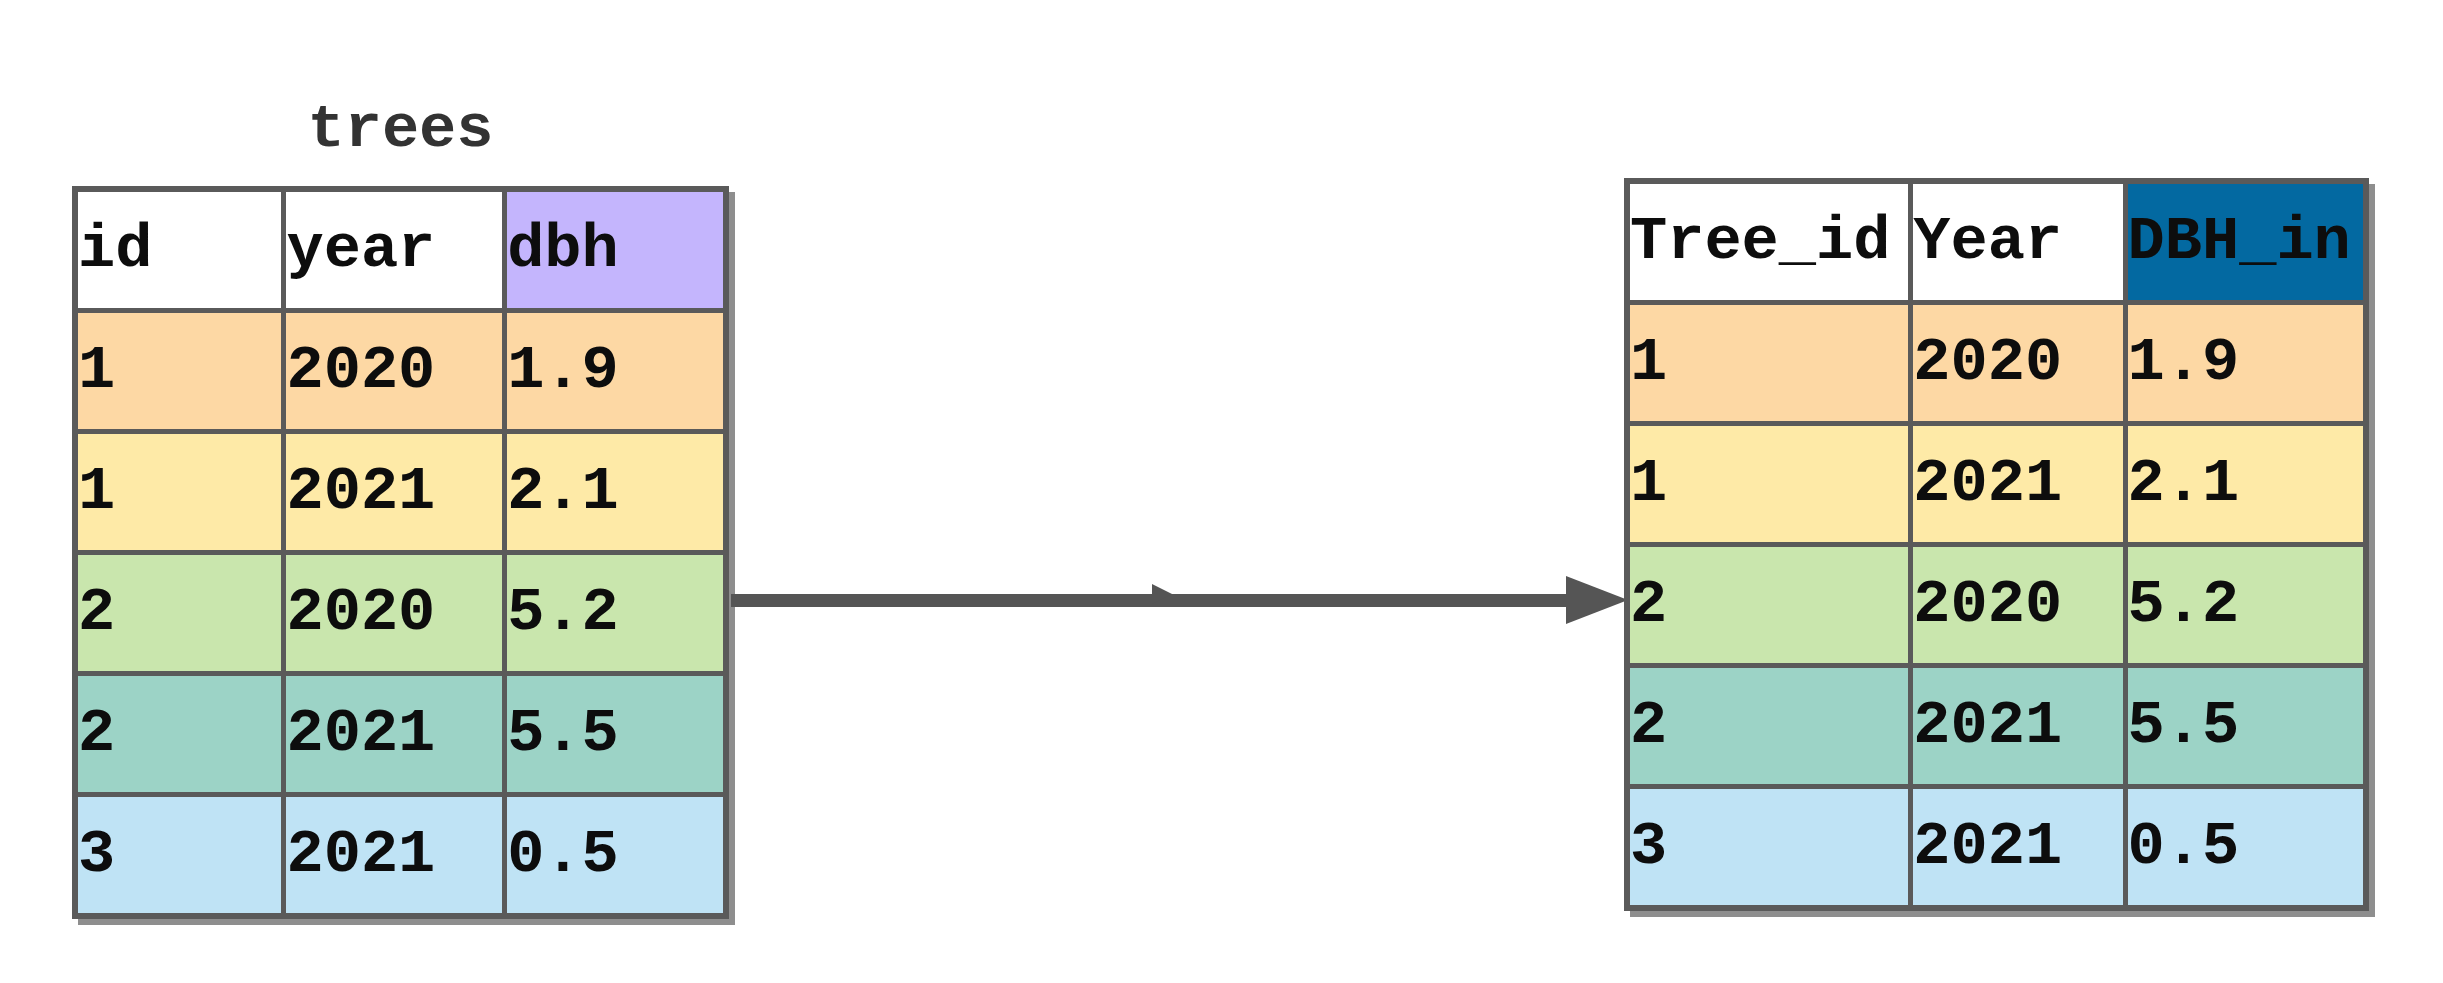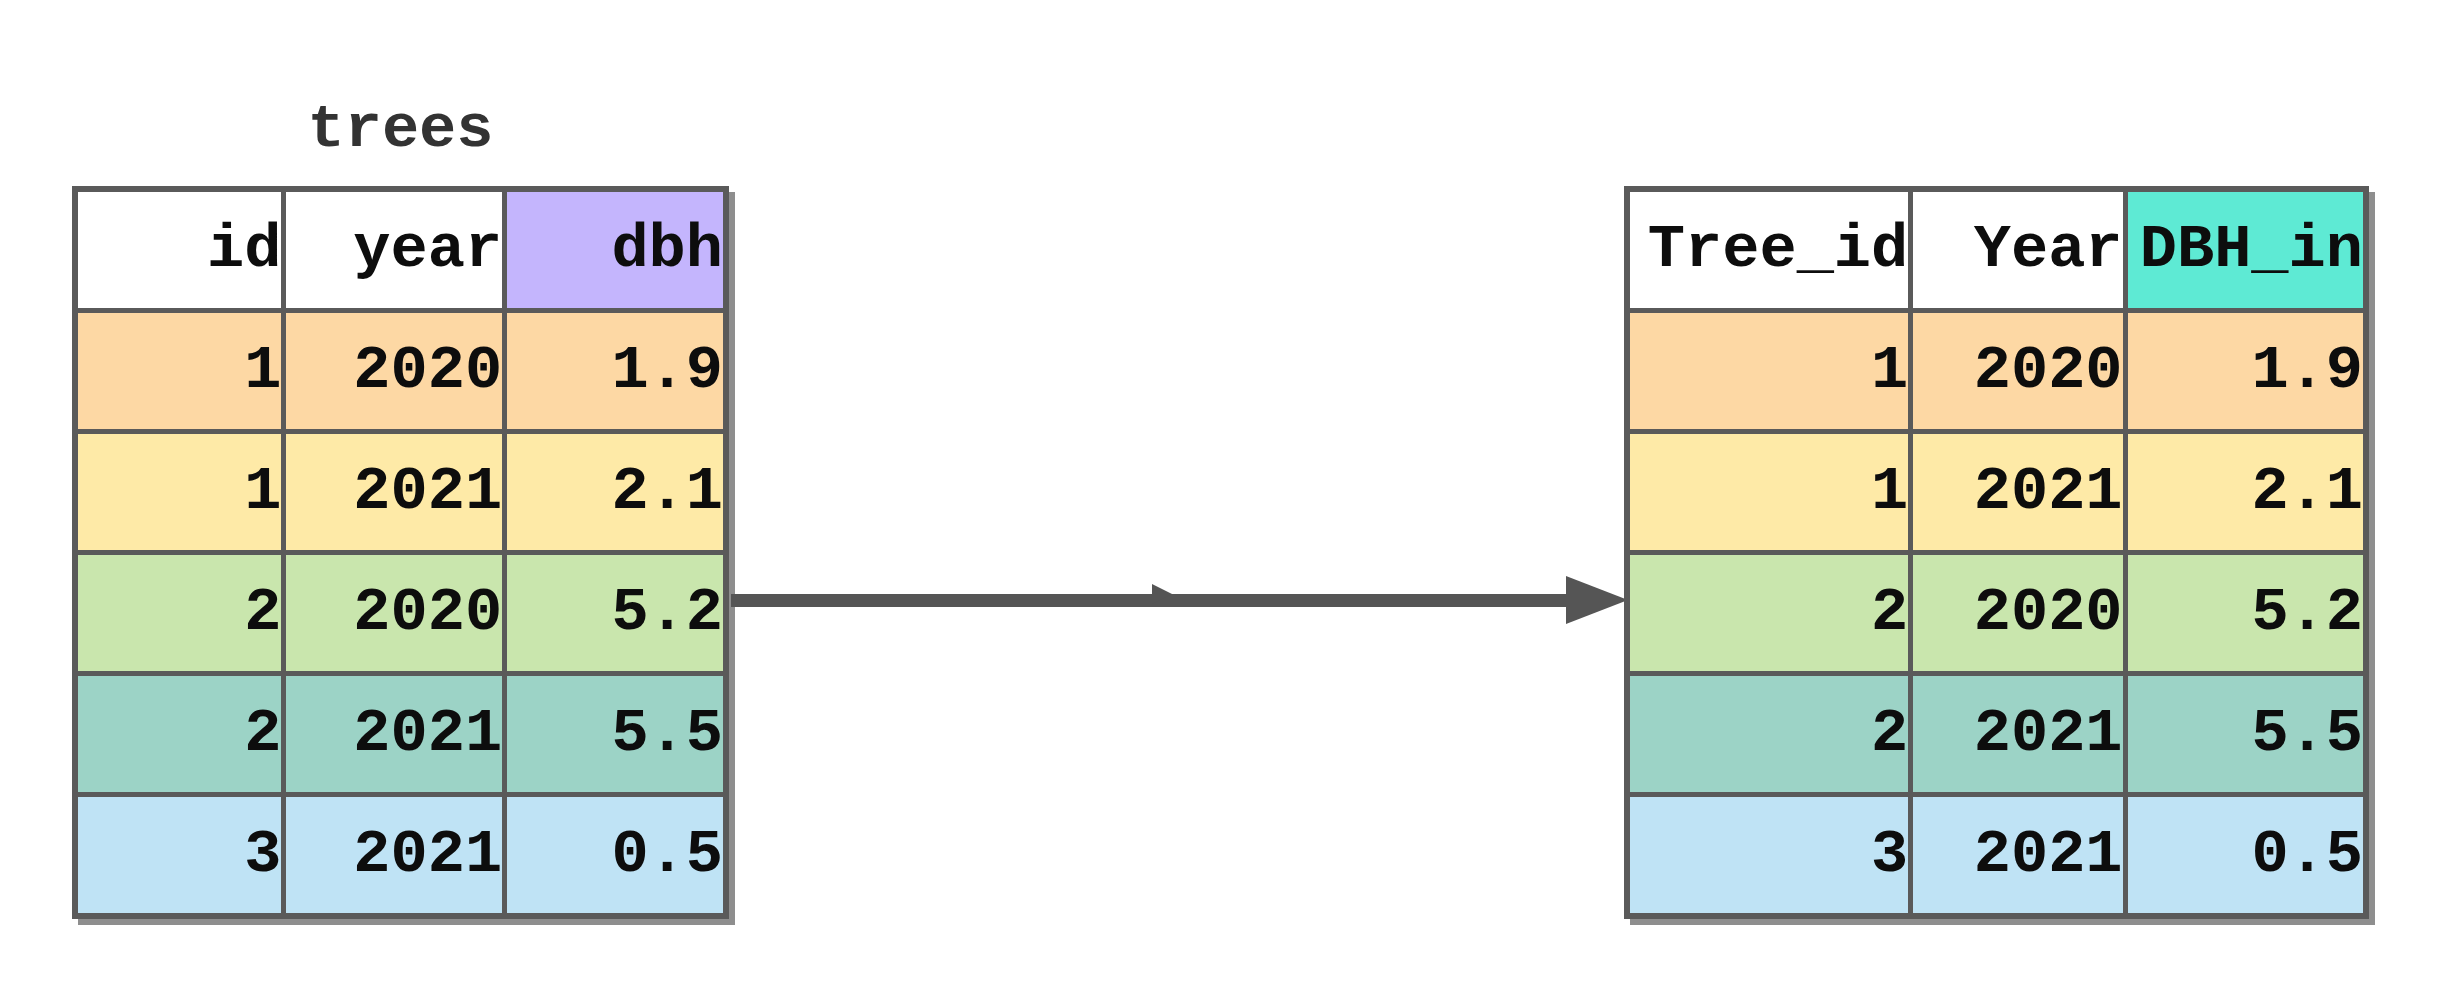--- a/index.html
+++ b/index.html
@@ -29,29 +29,29 @@
     border-collapse:collapse;
     table-layout:fixed;
     border:6px solid var(--tbl-border);
     box-shadow:6px 6px 0 rgba(50,50,50,0.55);
     background:#fff;
   }
   table.dtable th,table.dtable td{
     border:5px solid var(--tbl-border);
     height:116px;
     padding:0;
-    text-align:right;
+    text-align:left;
     vertical-align:middle;
     font:700 62px/1 "Liberation Mono","DejaVu Sans Mono",monospace;
     color:var(--cell-text);
     overflow:hidden;
     white-space:nowrap;
   }
   .tbl-left{left:72px;top:186px;width:657px;}
-  .tbl-right{left:1624px;top:186px;width:745px;}
+  .tbl-right{left:1624px;top:178px;width:745px;}
 
   .code{
     position:absolute;left:775px;top:308px;margin:0;
     font:700 62px/78px "Liberation Mono","DejaVu Sans Mono",monospace;
     color:var(--ann-text);
     white-space:pre;
   }
 
   .arrow-shaft{
     position:absolute;left:731px;top:594px;width:845px;height:13px;
@@ -127,21 +127,21 @@
   <table class="dtable tbl-right" id="right-table">
     <colgroup>
       <col style="width:38.4%">
       <col style="width:29%">
       <col style="width:32.6%">
     </colgroup>
   <thead>
         <tr>
           <th style="background: rgb(255, 255, 255);">Tree_id</th>
           <th style="background: rgb(255, 255, 255);">Year</th>
-          <th style="background: #5eead4;">DBH_in</th>
+          <th style="background: #0369a1;">DBH_in</th>
         </tr>
       </thead>
       <tbody>
         <tr>
           <td style="background: rgb(253, 216, 164);">1</td>
           <td style="background: rgb(253, 216, 164);">2020</td>
           <td style="background: rgb(253, 216, 164);">1.9</td>
         </tr>
         <tr>
           <td style="background: rgb(254, 234, 167);">1</td>

